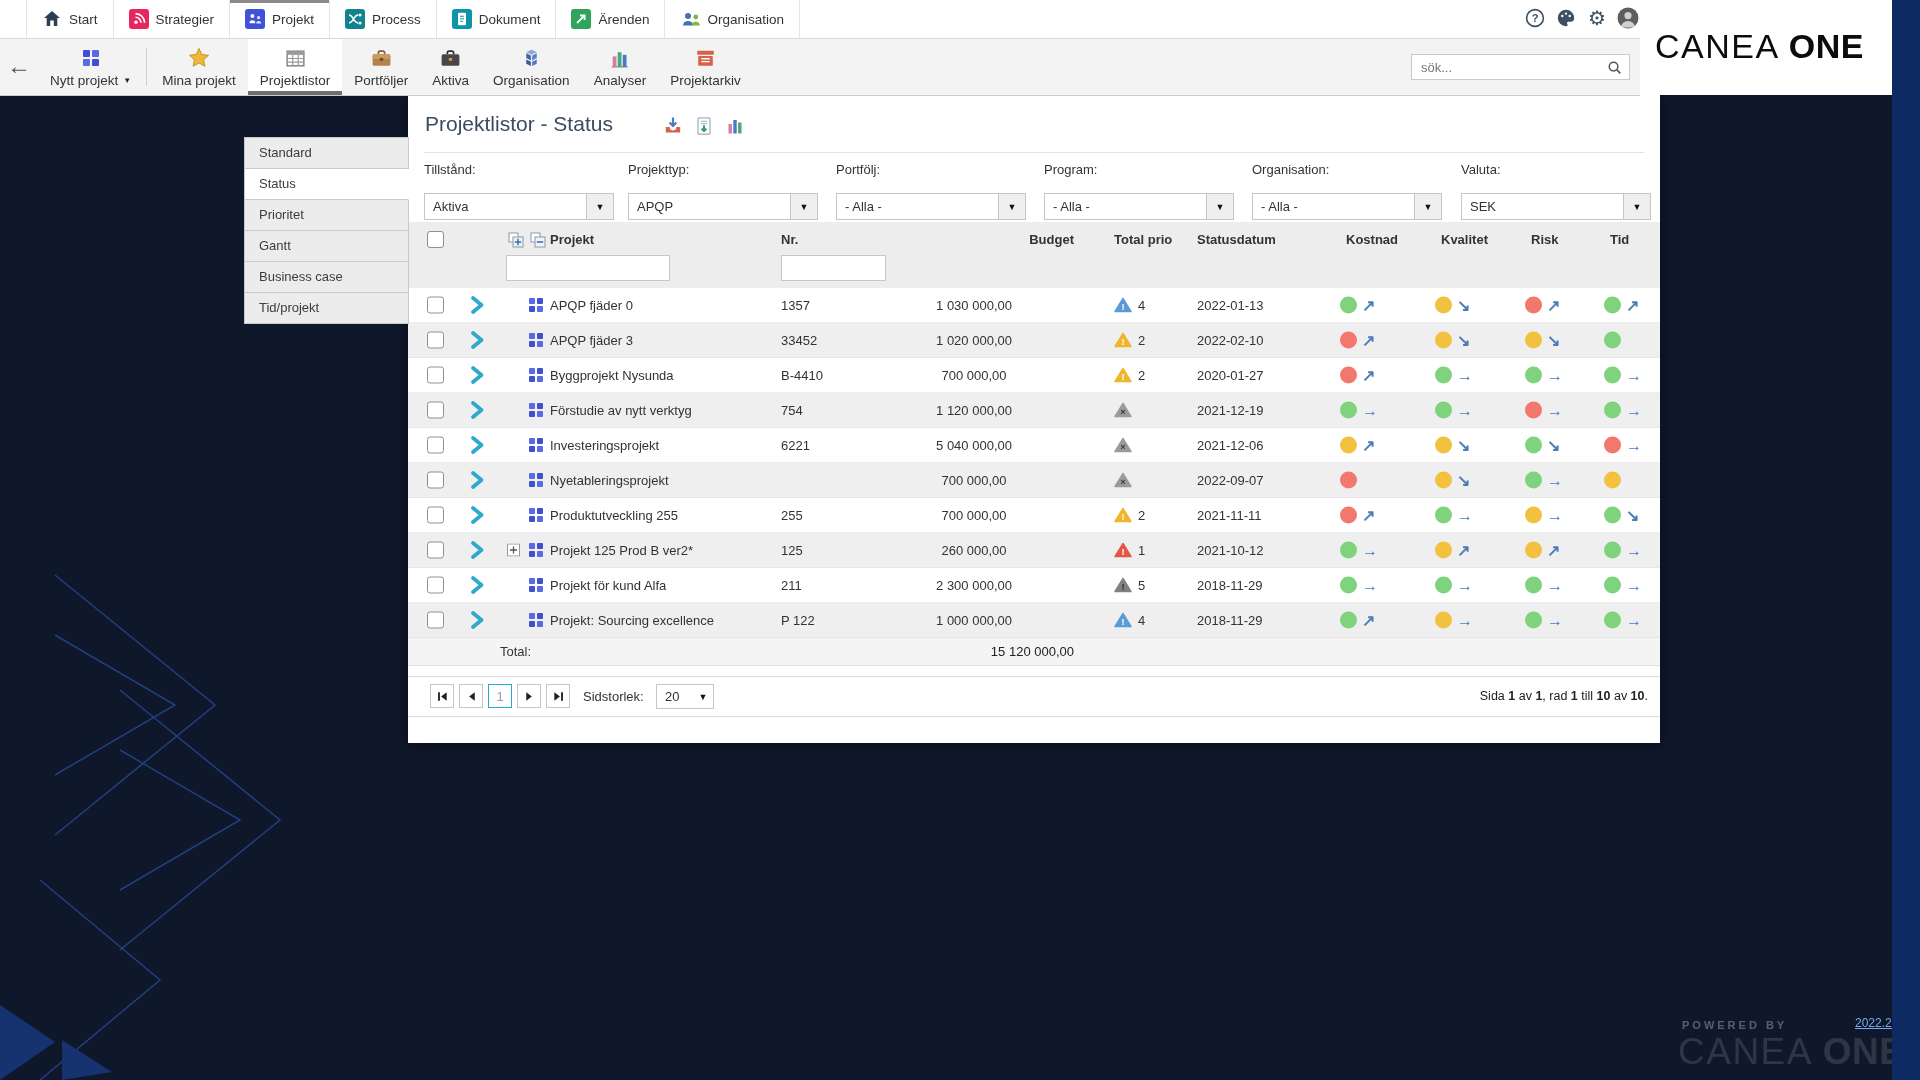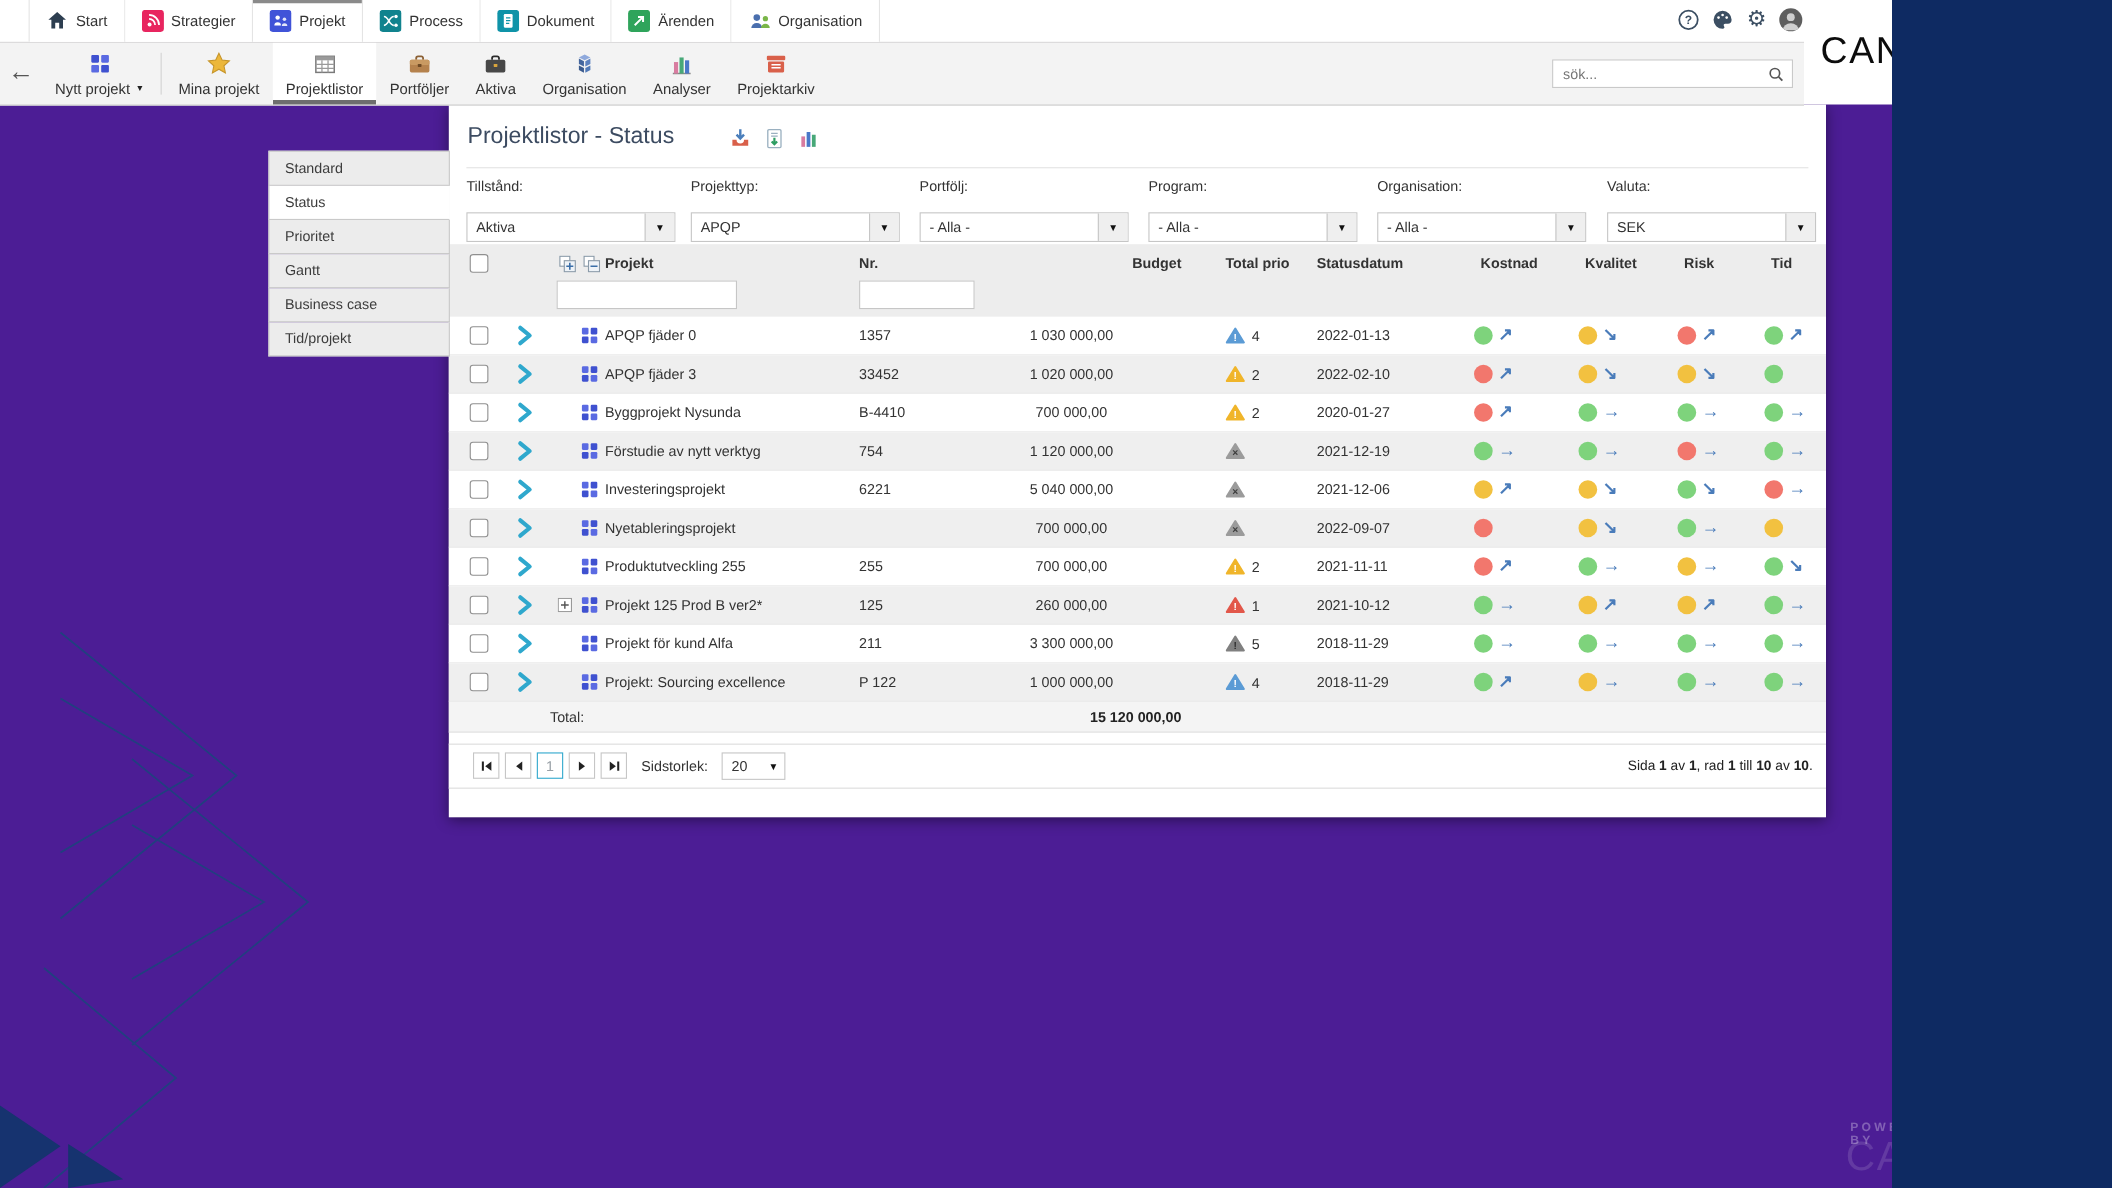--- a/index.html
+++ b/index.html
@@ -1,16 +1,16 @@
 <!DOCTYPE html>
 <html><head>
 <meta charset="utf-8">
 <style>
   html,body{margin:0;padding:0;background:#0e2a62;}
-  .screen{position:relative;width:1720px;height:1080px;overflow:hidden;background:#4c1d95;
+  .screen{position:relative;width:1892px;height:1080px;overflow:hidden;background:#0f172a;
           font-family:"Liberation Sans",sans-serif;color:#333;font-size:13px;}
   svg{display:block}
   
   .bgpattern{position:absolute;left:0;top:520px;pointer-events:none}
   
   .topbar{position:absolute;left:0;top:0;width:1640px;height:38px;background:#fff;border-bottom:1px solid #d8d8d8;z-index:5}
   .tabs{position:absolute;left:26px;top:0;height:38px;display:flex}
   .tab{display:flex;align-items:center;gap:7px;padding:0 15px;border-right:1px solid #e4e4e4;
        font-size:13.5px;color:#333;cursor:pointer;position:relative;background:#fff}
   .tab:first-child{border-left:1px solid #e4e4e4}
@@ -79,21 +79,21 @@
   .cp{left:706px;display:flex;align-items:center;gap:6px}
   .cd{left:789px}
   .ck{left:932px}.cq{left:1027px}.cs{left:1117px}.ct{left:1196px}
   .ind{display:flex;align-items:center;gap:5px}
   .circle{width:17px;height:17px;border-radius:50%}
   .trend{font-size:16px;font-weight:700;color:#4a7cba;line-height:17px}
   .checkbox{width:15px;height:15px;border:1px solid #8f8f8f;border-radius:3px;background:#fff;cursor:pointer}
   
   .total-row{position:absolute;left:0;top:543px;width:100%;height:27px;background:#f4f4f4;border-bottom:1px solid #e0e0e0}
   .total-label{position:absolute;left:92px;top:6px;font-size:13px;color:#333}
-  .total-value{position:absolute;left:466px;top:6px;width:200px;text-align:right;font-size:13px;font-weight:700;color:#222}
+  .total-value{position:absolute;left:466px;top:6px;width:200px;text-align:right;font-size:13px;font-weight:400;color:#222}
   
   .pager{position:absolute;left:0;top:581px;width:100%;height:39px;border-top:1px solid #dcdcdc;border-bottom:1px solid #dcdcdc;background:#fff}
   .pnav{position:absolute;left:22px;top:7px;display:flex;gap:5px}
   .pbtn{width:24px;height:24px;border:1px solid #c6c6c6;background:#fff;display:flex;align-items:center;justify-content:center;
         cursor:pointer;box-sizing:border-box}
   .pbtn.current{border-color:#2fa8cd;color:#98a0a6;font-size:13px}
   .psize-label{position:absolute;left:175px;top:12px;font-size:13px;color:#333}
   .psize-box{position:absolute;left:248px;top:7px;width:58px;height:25px;border:1px solid #c6c6c6;background:#fff;
              display:flex;align-items:center;box-sizing:border-box;cursor:pointer}
   .psize-box .fval{line-height:23px}
@@ -859,21 +859,21 @@
           <div class="cell ci">
             <svg width="16" height="16" viewBox="0 0 16 16">
               <rect x="1" y="1" width="6" height="6" rx="1" fill="#5a6ae2"></rect>
               <rect x="9" y="1" width="6" height="6" rx="1" fill="#3f51d0"></rect>
               <rect x="1" y="9" width="6" height="6" rx="1" fill="#3f51d0"></rect>
               <rect x="9" y="9" width="6" height="6" rx="1" fill="#5a6ae2"></rect>
             </svg>
           </div>
           <div class="cell cn">Projekt för kund Alfa</div>
           <div class="cell cr">211</div>
-          <div class="cell cb">3 300 000,00</div>
+          <div class="cell cb">2 300 000,00</div>
           <div class="cell cp">
             <span>
               <svg width="18" height="16" viewBox="0 0 20 18">
                 <path d="M10 1.8 L18.8 16.2 H1.2 Z" fill="#808080" stroke="#808080" stroke-width="2" stroke-linejoin="round"></path>
                 <text x="10" y="14.4" text-anchor="middle" font-size="10.5" font-weight="bold" fill="#2e2e2e" font-family="Liberation Sans,sans-serif">!</text>
               </svg>
             </span>
             <span>5</span>
           </div>
           <div class="cell cd">2018-11-29</div>

